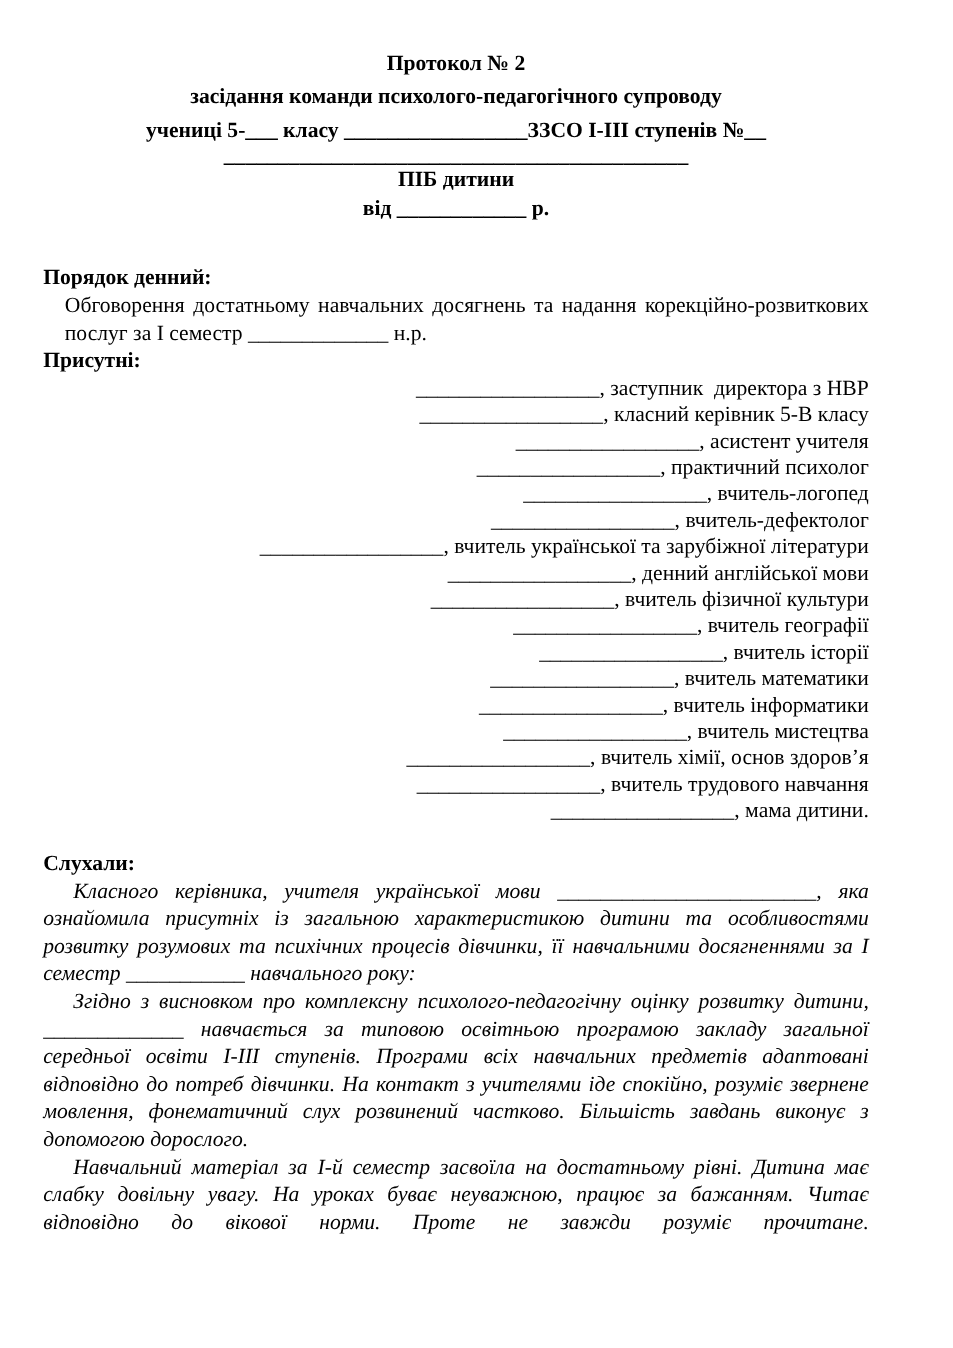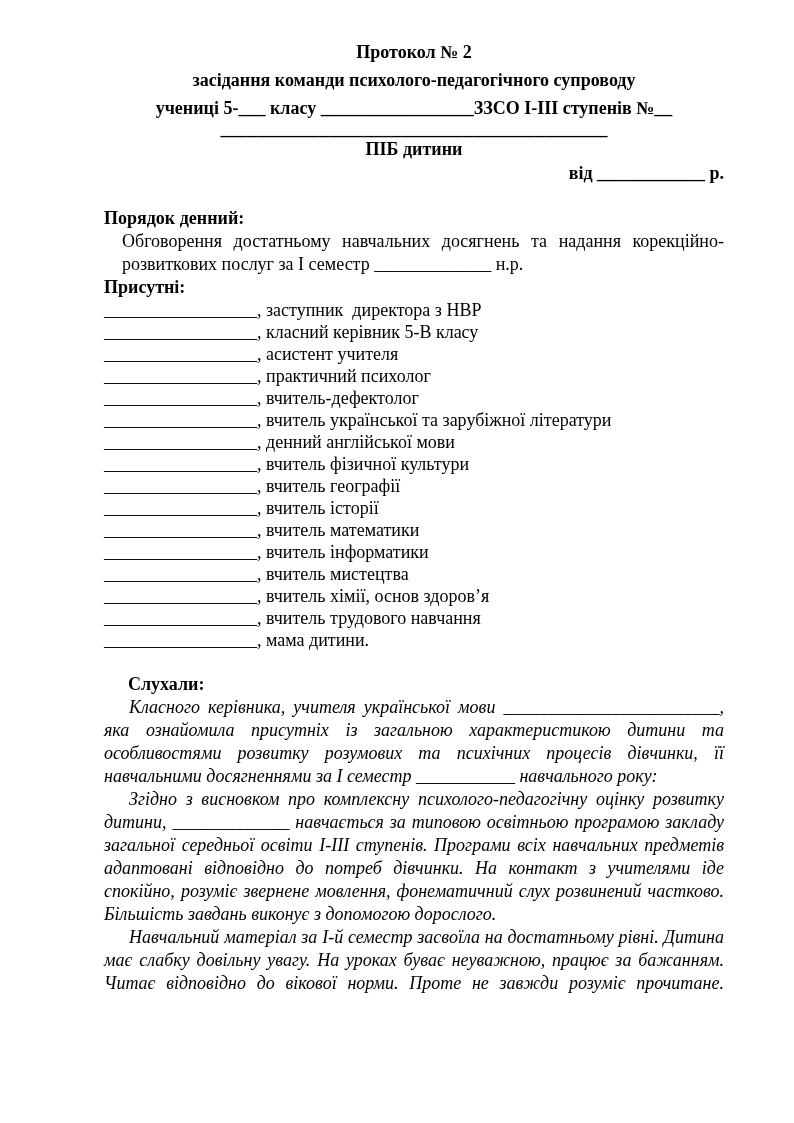--- a/index.html
+++ b/index.html
@@ -12,41 +12,41 @@
     height: 1123px;
     color: #000000;
     font-family: "Liberation Serif", "DejaVu Serif", serif;
     font-size: 18px;
     overflow: hidden;
   }
   .page {
     box-sizing: border-box;
     width: 794px;
     height: 1123px;
-    padding: 38px 70px 0 104px;
+    padding: 38px 70px 0 36px;
   }
   .center { text-align: center; }
   .b { font-weight: bold; }
   .hline { line-height: 28px; }
   .uline { line-height: 15px; }
   .pib  { line-height: 24px; }
-  .vid  { line-height: 24px; text-align: right; }
+  .vid  { line-height: 24px; text-align: center; }
   .sect-heading {
     font-weight: bold;
     line-height: 23px;
   }
-  .agenda-heading { margin-top: 22px; }
+  .agenda-heading { margin-top: 35px; }
   .agenda-text {
     margin: 0 0 0 18px;
     line-height: 23px;
     text-align: justify;
   }
-  .attendees { line-height: 22px; }
+  .attendees { line-height: 22px; text-align: right; }
   .attendee-row { white-space: pre-wrap; }
-  .heard-heading { margin-top: 22px; margin-left: 24px; }
+  .heard-heading { margin-top: 22px; }
   p.body-par {
     margin: 0;
     line-height: 23px;
     text-align: justify;
     text-indent: 25px;
     font-style: italic;
   }
   p.last-stretch { text-align-last: justify; }
 </style>
 </head>
@@ -65,20 +65,21 @@
 
   <div class="sect-heading agenda-heading">Порядок денний:</div>
   <p class="agenda-text">Обговорення достатньому навчальних досягнень та надання корекційно-розвиткових послуг за І семестр _____________ н.р.</p>
 
   <div class="sect-heading">Присутні:</div>
   <div class="attendees">
     <div class="attendee-row">_________________, заступник  директора з НВР</div>
     <div class="attendee-row">_________________, класний керівник 5-В класу</div>
     <div class="attendee-row">_________________, асистент учителя</div>
     <div class="attendee-row">_________________, практичний психолог</div>
+    <div class="attendee-row">_________________, вчитель-логопед</div>
     <div class="attendee-row">_________________, вчитель-дефектолог</div>
     <div class="attendee-row">_________________, вчитель української та зарубіжної літератури</div>
     <div class="attendee-row">_________________, денний англійської мови</div>
     <div class="attendee-row">_________________, вчитель фізичної культури</div>
     <div class="attendee-row">_________________, вчитель географії</div>
     <div class="attendee-row">_________________, вчитель історії</div>
     <div class="attendee-row">_________________, вчитель математики</div>
     <div class="attendee-row">_________________, вчитель інформатики</div>
     <div class="attendee-row">_________________, вчитель мистецтва</div>
     <div class="attendee-row">_________________, вчитель хімії, основ здоров’я</div>

